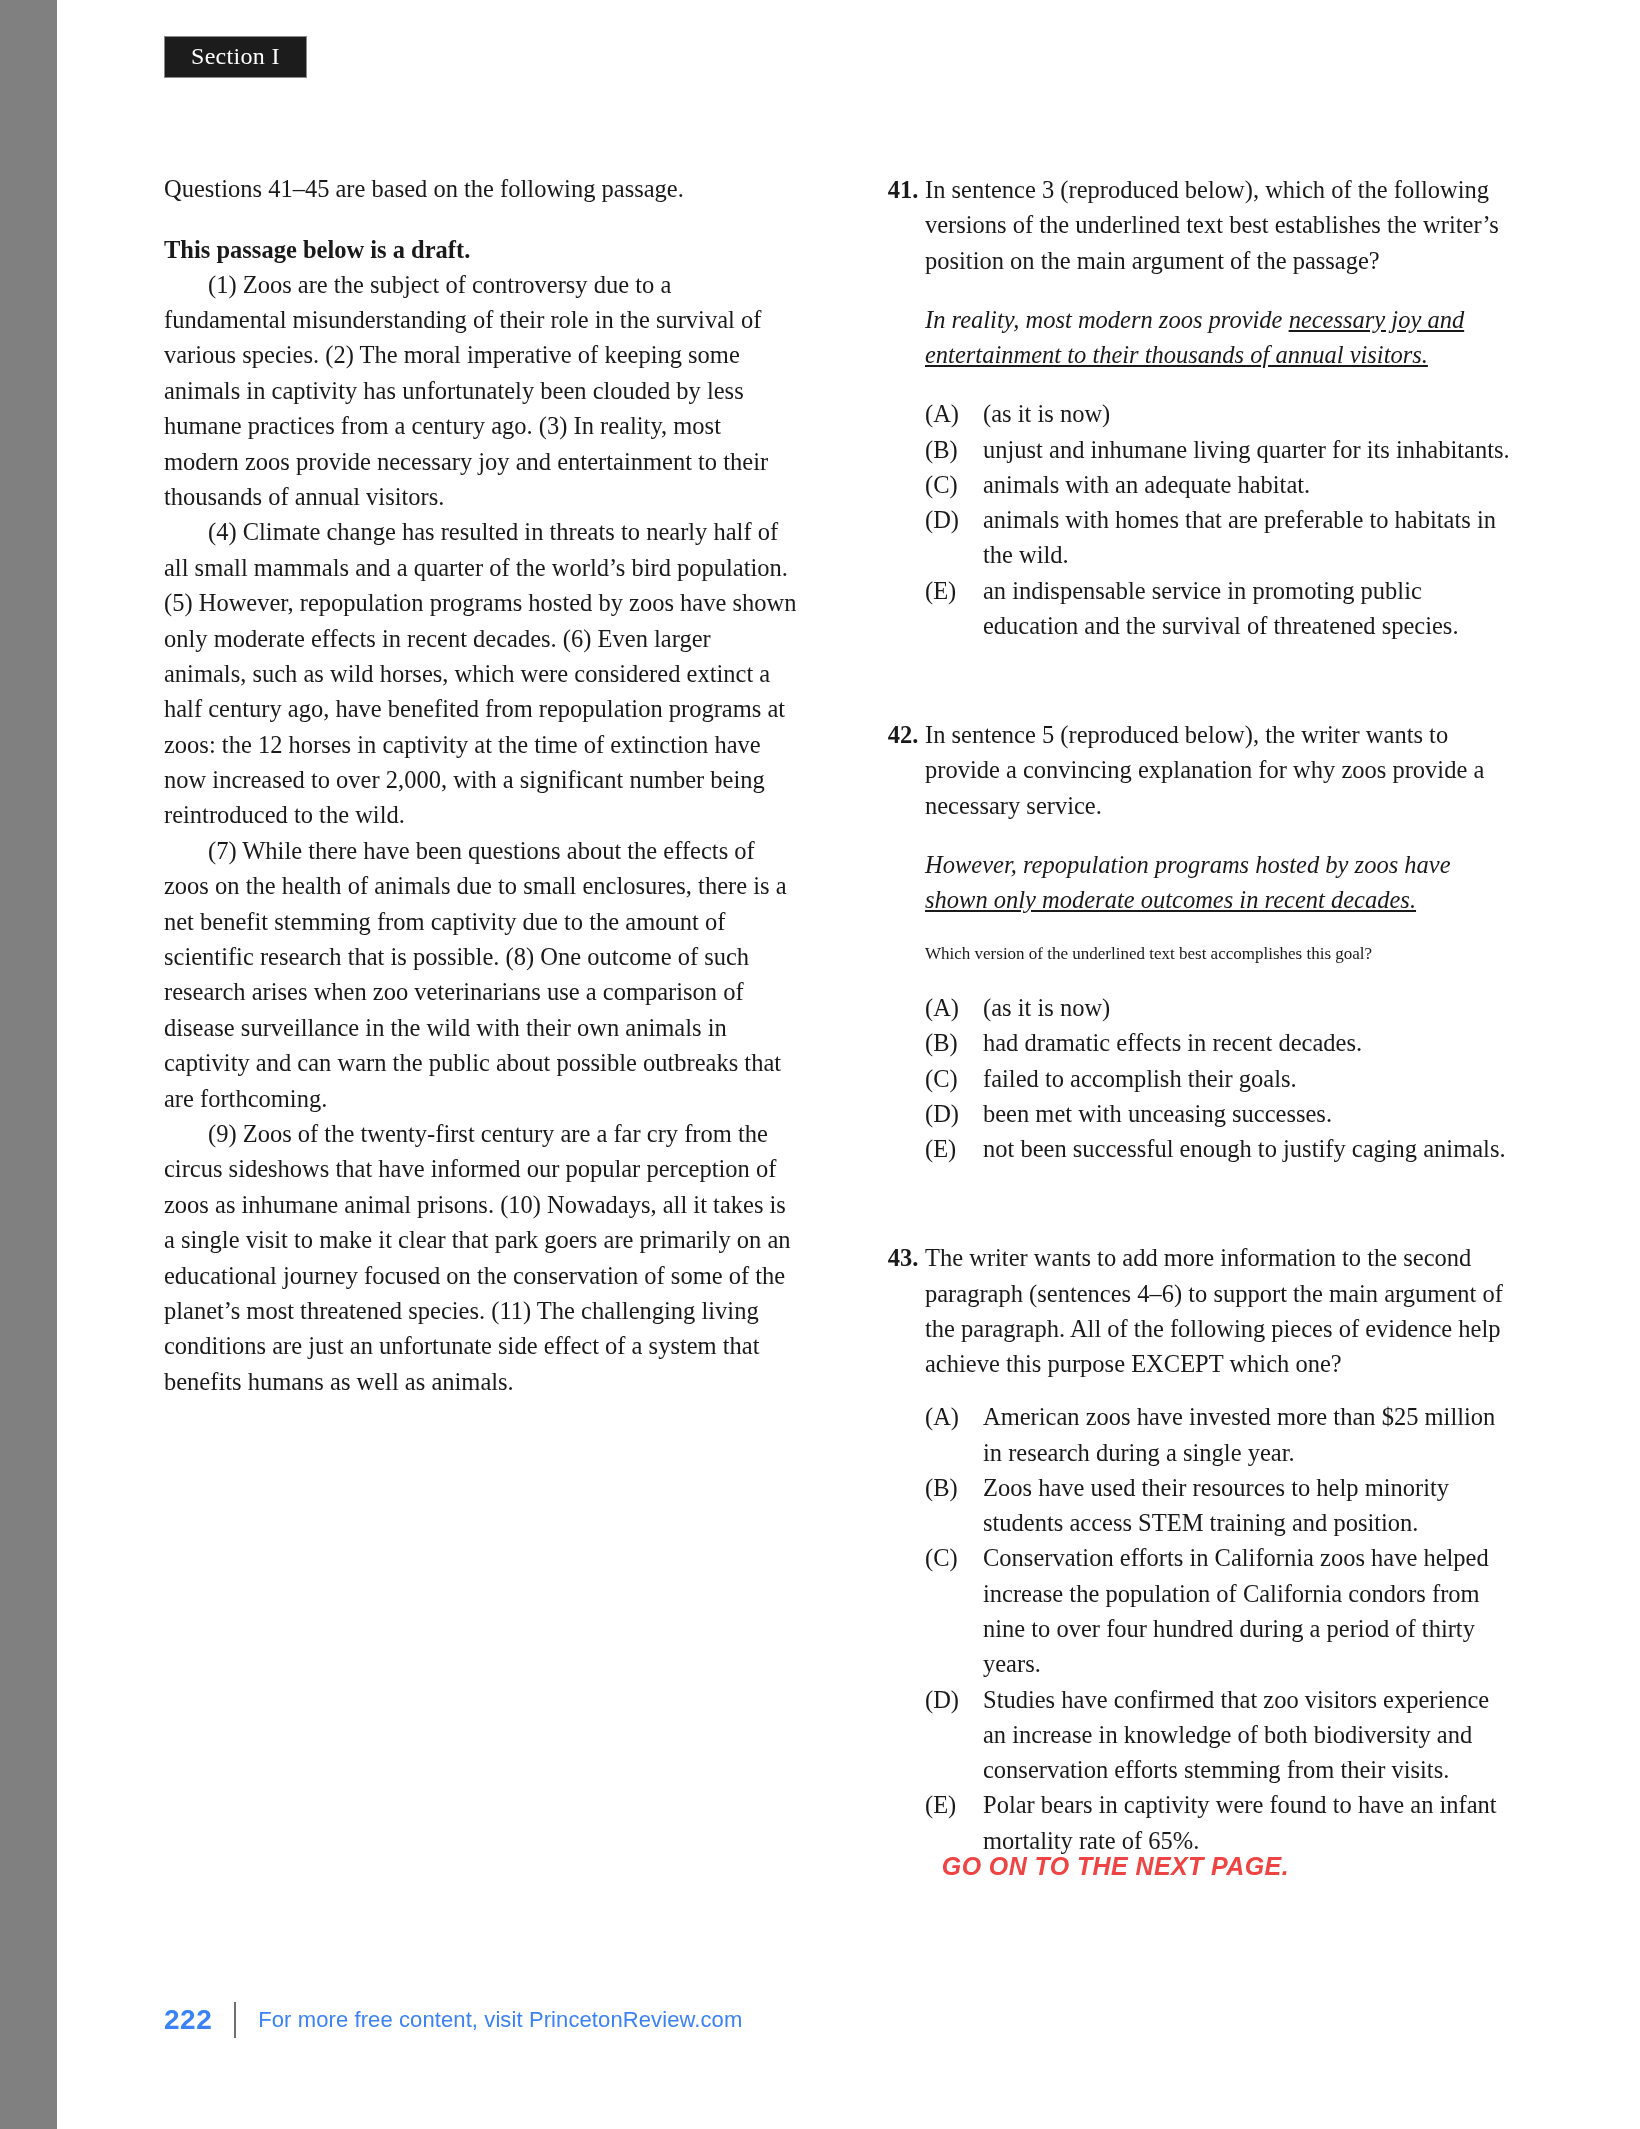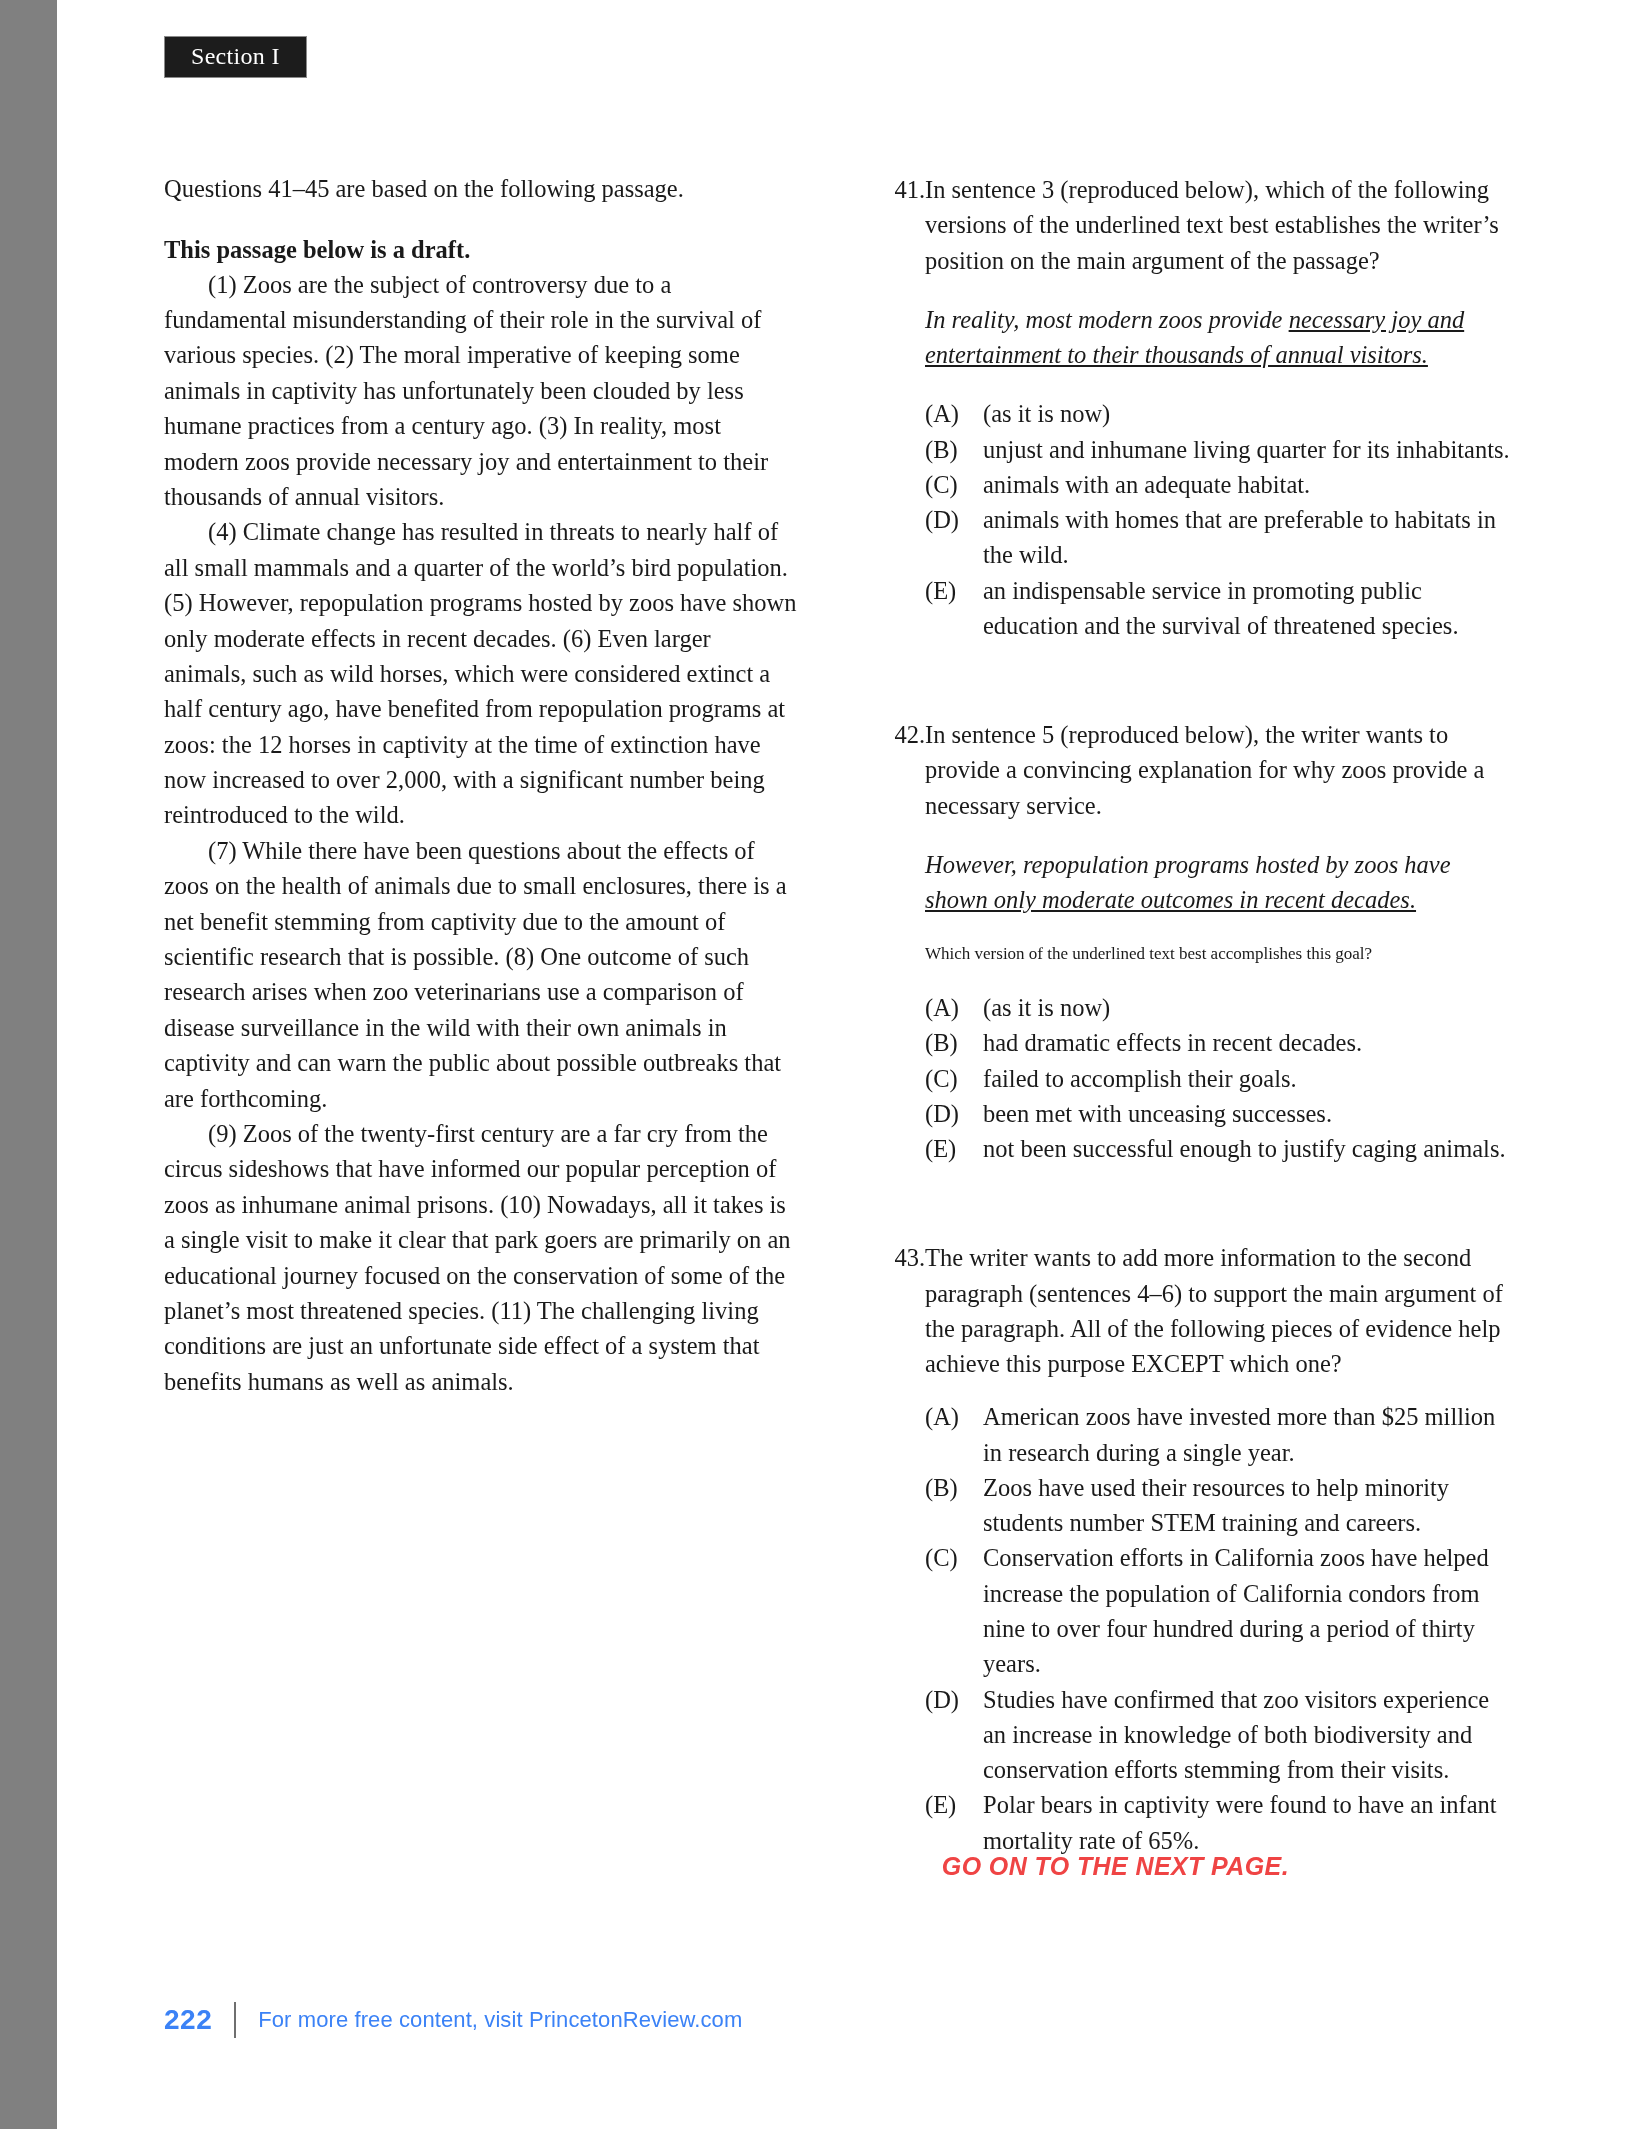--- a/index.html
+++ b/index.html
@@ -89,21 +89,22 @@
   .question-block { margin-bottom: 34px; }
 
   .q-row {
     display: flex;
     font-size: 24.5px;
     line-height: 1.44;
   }
   .q-num {
     width: 44px;
     flex: 0 0 44px;
-    text-align: right;
+    text-align: center;
+    font-weight: bold;
   }
   .q-text { flex: 1; }
 
   .q-stem {
     font-style: italic;
     font-size: 24.5px;
     line-height: 1.44;
     margin: 24px 0 24px 44px;
   }
   .q-stem .ul { text-decoration: underline; }
@@ -281,21 +282,21 @@
 
         <div class="gap-sm"></div>
 
         <div class="choices">
           <div class="choice-row">
             <span class="choice-letter">(A)</span>
             <span class="choice-text">American zoos have invested more than $25 million in research during a single year.</span>
           </div>
           <div class="choice-row">
             <span class="choice-letter">(B)</span>
-            <span class="choice-text">Zoos have used their resources to help minority students number STEM training and careers.</span>
+            <span class="choice-text">Zoos have used their resources to help minority students access STEM training and position.</span>
           </div>
           <div class="choice-row">
             <span class="choice-letter">(C)</span>
             <span class="choice-text">Conservation efforts in California zoos have helped increase the population of California condors from nine to over four hundred during a period of thirty years.</span>
           </div>
           <div class="choice-row">
             <span class="choice-letter">(D)</span>
             <span class="choice-text">Studies have confirmed that zoo visitors experience an increase in knowledge of both biodiversity and conservation efforts stemming from their visits.</span>
           </div>
           <div class="choice-row">

